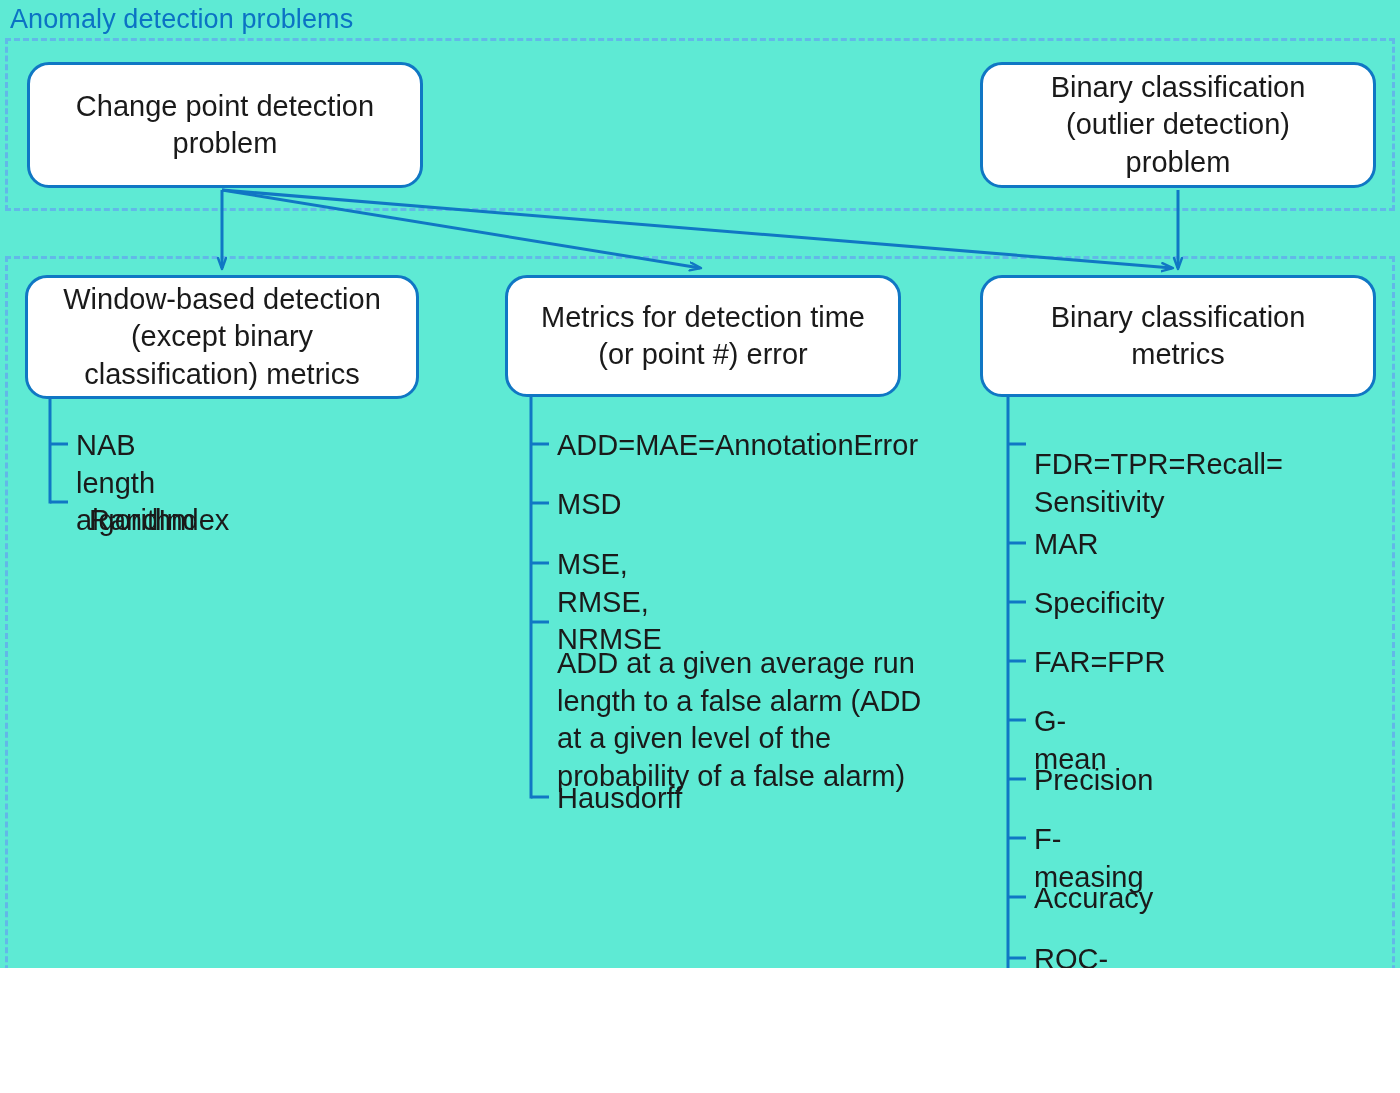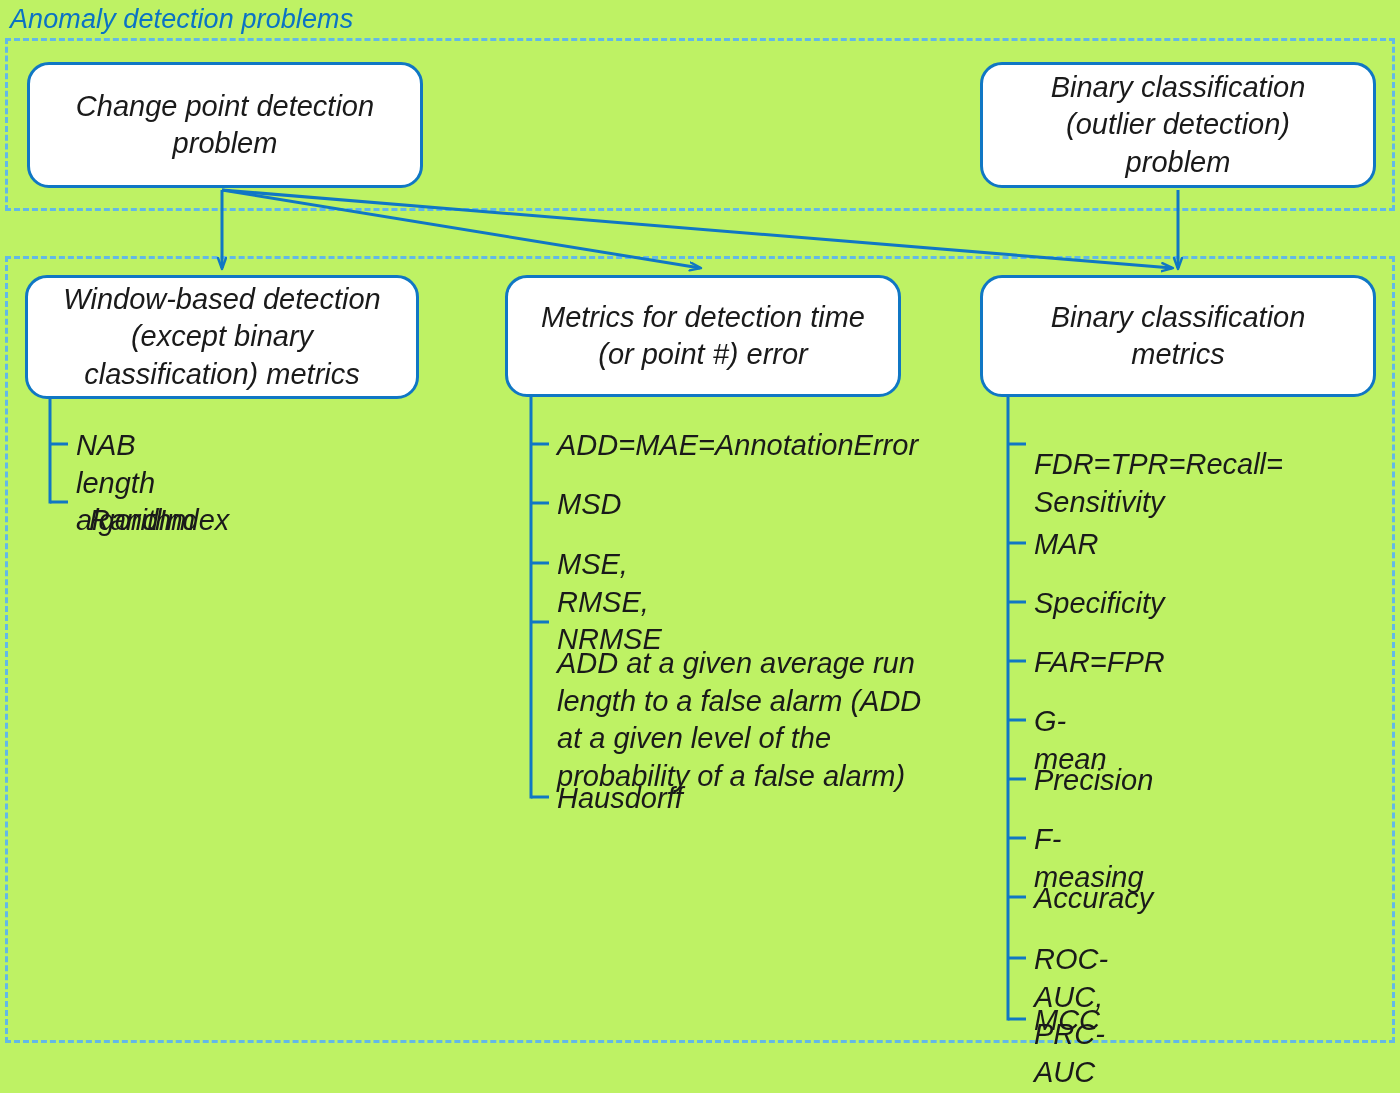--- a/index.html
+++ b/index.html
@@ -7,24 +7,23 @@
     padding: 0;
     background: #ffffff;
   }
   body {
     font-family: "Liberation Sans", sans-serif;
     -webkit-font-smoothing: antialiased;
   }
   #canvas {
     position: relative;
     width: 1400px;
-    height: 1093px;
-    background: #bef264;
+    height: 968px;
+    background: #5eead4;
     overflow: hidden;
-    font-style: italic;
   }
 
   
   .group-label {
     position: absolute;
     color: #0B72C4;
     font-size: 27px;
     font-weight: 400;
     letter-spacing: 0.1px;
     white-space: nowrap;

